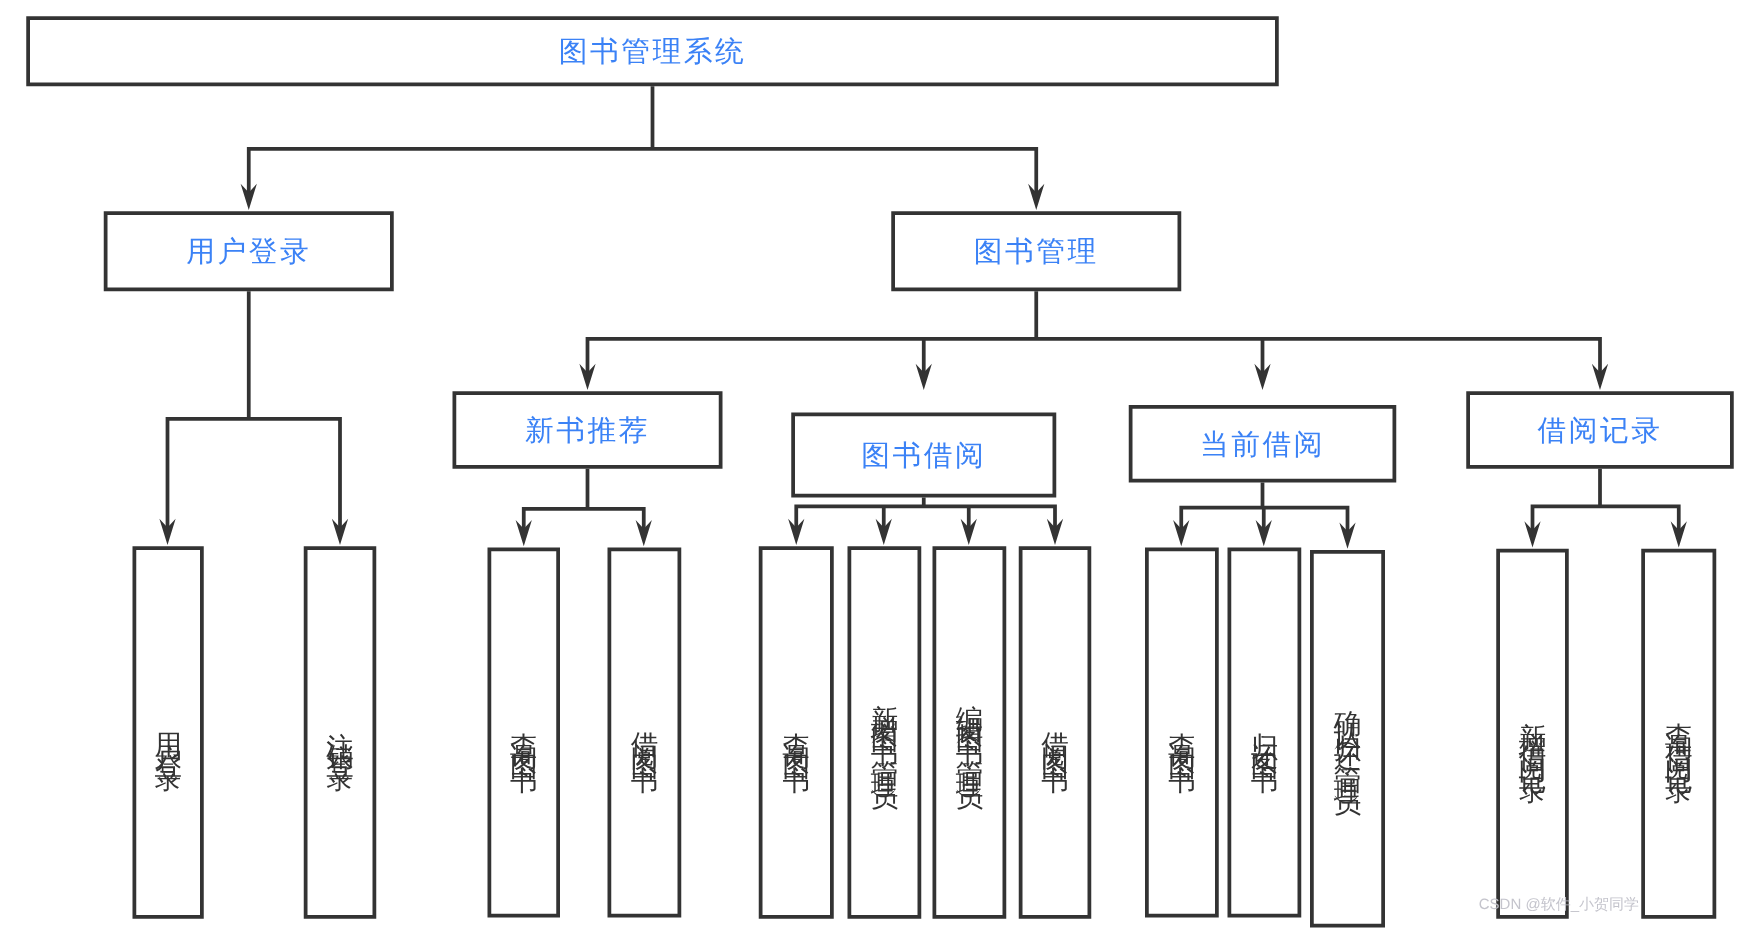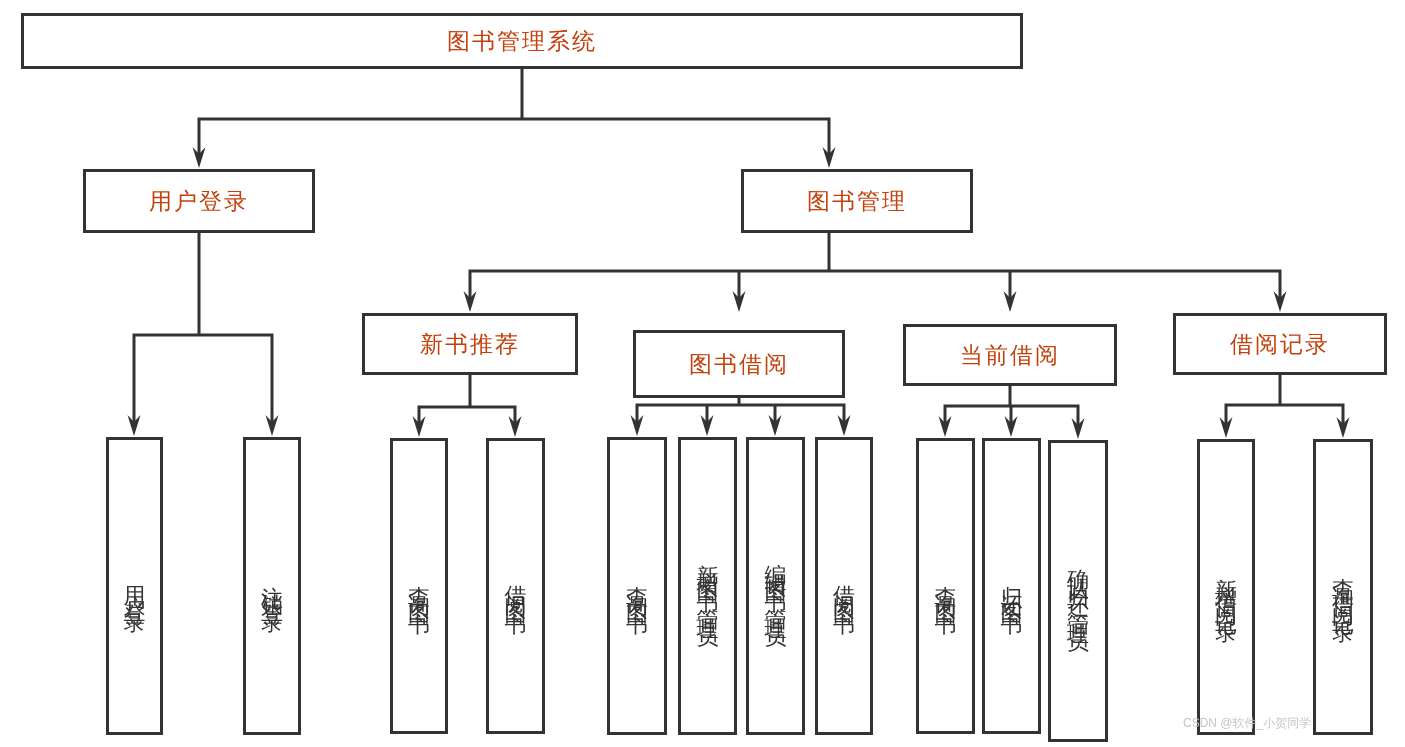--- a/index.html
+++ b/index.html
@@ -7,21 +7,21 @@
     position:relative; width:1405px; height:747px; background:#ffffff;
     overflow:hidden; font-family:"Liberation Sans", sans-serif; color:#333;
   }
   .wires { position:absolute; left:0; top:0; width:1405px; height:747px; }
   .wires path { stroke:#333333; stroke-width:3; fill:none; stroke-linecap:square; }
   .wires polygon { fill:#333333; stroke:none; }
   .hbox {
     position:absolute; box-sizing:border-box; border:3px solid #333333;
     background:#ffffff; display:flex; align-items:center; justify-content:center;
   }
-  .hbox span { font-size:23px; letter-spacing:2px; color:#c2410c; white-space:nowrap; }
+  .hbox span { font-size:23px; letter-spacing:2px; color:#3b82f6; white-space:nowrap; }
   .vbox {
     position:absolute; box-sizing:border-box; border:3px solid #333333;
     background:#ffffff; display:flex; align-items:center; justify-content:center;
   }
   .vbox span {
     writing-mode:vertical-rl; text-orientation:mixed;
     font-size:22px; letter-spacing:9px; line-height:1.1; color:#333333;
   }
   .watermark {
     position:absolute; left:1183px; top:715px; z-index:5;
@@ -76,21 +76,21 @@
     </g>
   </svg>
 
   <div class="hbox" style="left:21px; top:13px; width:1002px; height:56px;">
     <span>图书管理系统</span>
   </div>
 
   <div class="hbox" style="left:83px; top:169px; width:232px; height:64px;">
     <span>用户登录</span>
   </div>
-  <div class="hbox" style="left:713px; top:169px; width:232px; height:64px;margin-left:28px;">
+  <div class="hbox" style="left:713px; top:169px; width:232px; height:64px;">
     <span>图书管理</span>
   </div>
 
   <div class="hbox" style="left:362px; top:313px; width:216px; height:62px;">
     <span>新书推荐</span>
   </div>
   <div class="hbox" style="left:633px; top:330px; width:212px; height:68px;">
     <span>图书借阅</span>
   </div>
   <div class="hbox" style="left:903px; top:324px; width:214px; height:62px;">

